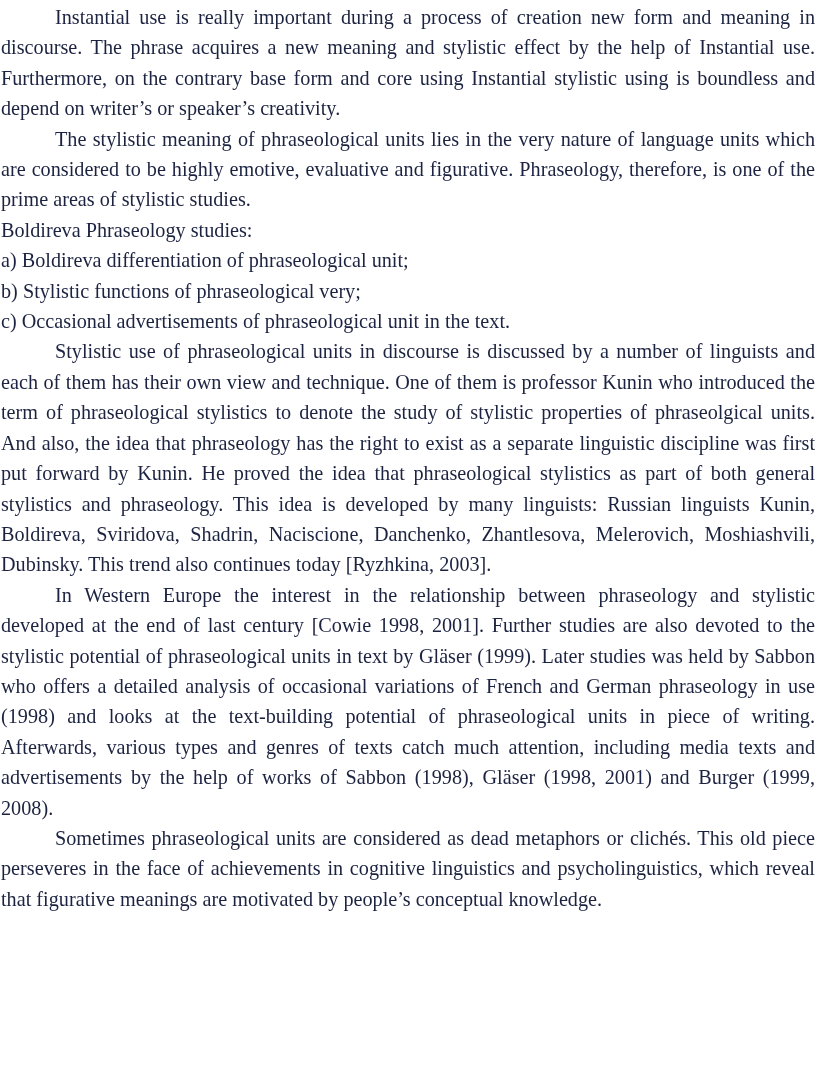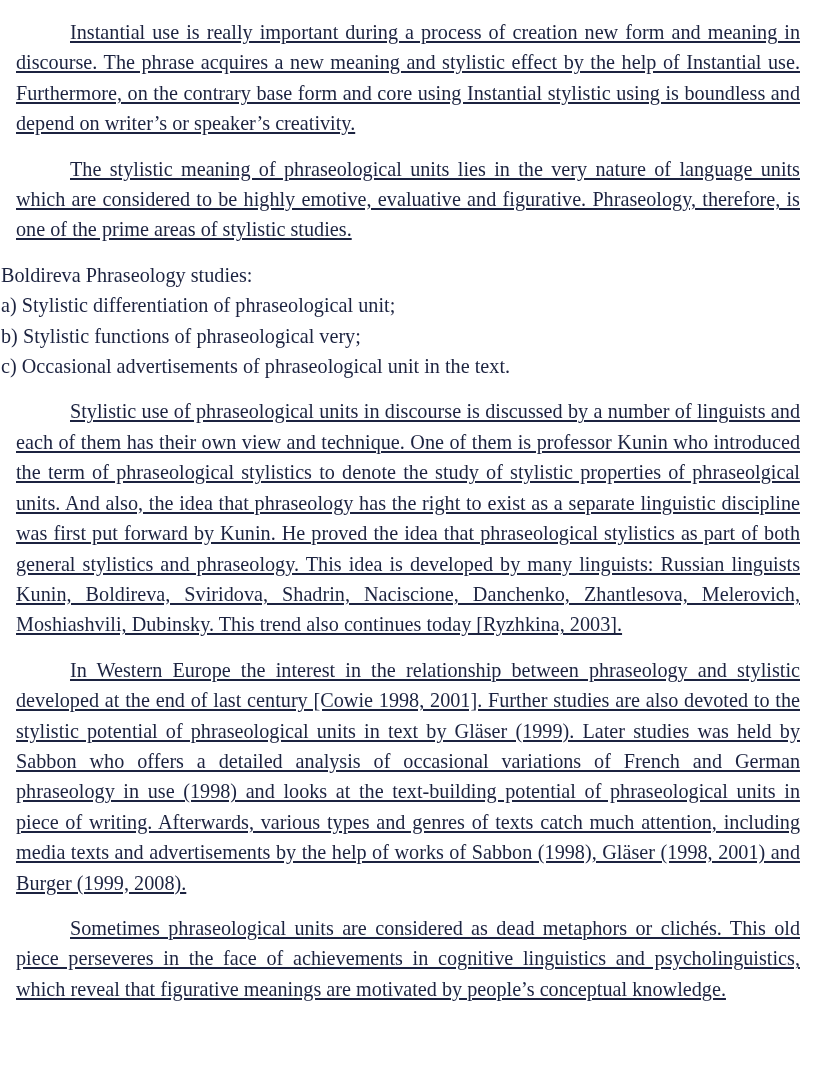--- a/index.html
+++ b/index.html
@@ -24,27 +24,26 @@
     left: 1px;
     top: 2px;
     width: 814px;
     color: #1c2340;
     font-size: 20.2px;
     line-height: 30.4px;
     letter-spacing: 0.01px;
     -webkit-font-smoothing: antialiased;
   }
   p.para {
-    margin: 15px;
+    margin: 0;
     padding: 0;
     text-align: justify;
     text-justify: inter-word;
     text-indent: 54px;
     hyphens: none;
-    text-decoration: underline;
   }
   p.lead-line {
     margin: 0;
     padding: 0;
     text-align: left;
     text-indent: 0;
   }
   ol.stylistic-list {
     margin: 0;
     padding: 0;
@@ -76,21 +75,21 @@
 <div class="page">
   <div class="body-text">
 
     <p class="para">Instantial use is really important during a process of creation new form and meaning in discourse. The phrase acquires a new meaning and stylistic effect by the help of Instantial use. Furthermore, on the contrary base form and core using Instantial stylistic using is boundless and depend on writer’s or speaker’s creativity.</p>
 
     <p class="para">The stylistic meaning of phraseological units lies in the very nature of language units which are considered to be highly emotive, evaluative and figurative. Phraseology, therefore, is one of the prime areas of stylistic studies.</p>
 
     <p class="lead-line">Boldireva Phraseology studies:</p>
 
     <ol class="stylistic-list">
-      <li><span class="marker">a)</span> <span>Stylistic differentiation of phraseological unit;</span></li>
+      <li><span class="marker">a)</span> <span>Boldireva differentiation of phraseological unit;</span></li>
       <li><span class="marker">b)</span> <span>Stylistic functions of phraseological very;</span></li>
       <li><span class="marker">c)</span> <span>Occasional advertisements of phraseological unit in the text.</span></li>
     </ol>
 
     <p class="para">Stylistic use of phraseological units in discourse is discussed by a number of linguists and each of them has their own view and technique. One of them is professor Kunin who introduced the term of phraseological stylistics to denote the study of stylistic properties of phraseolgical units. And also, the idea that phraseology has the right to exist as a separate linguistic discipline was first put forward by Kunin. He proved the idea that phraseological stylistics as part of both general stylistics and phraseology. This idea is developed by many linguists: Russian linguists Kunin, Boldireva, Sviridova, Shadrin, Naciscione, Danchenko, Zhantlesova, Melerovich, Moshiashvili, Dubinsky. This trend also continues today [Ryzhkina, 2003].</p>
 
     <p class="para">In Western Europe the interest in the relationship between phraseology and stylistic developed at the end of last century [Cowie 1998, 2001]. Further studies are also devoted to the stylistic potential of phraseological units in text by Gläser (1999). Later studies was held by Sabbon who offers a detailed analysis of occasional variations of French and German phraseology in use (1998) and looks at the text-building potential of phraseological units in piece of writing. Afterwards, various types and genres of texts catch much attention, including media texts and advertisements by the help of works of Sabbon (1998), Gläser (1998, 2001) and Burger (1999, 2008).</p>
 
     <p class="para">Sometimes phraseological units are considered as dead metaphors or clichés. This old piece perseveres in the face of achievements in cognitive linguistics and psycholinguistics, which reveal that figurative meanings are motivated by people’s conceptual knowledge.</p>
 

